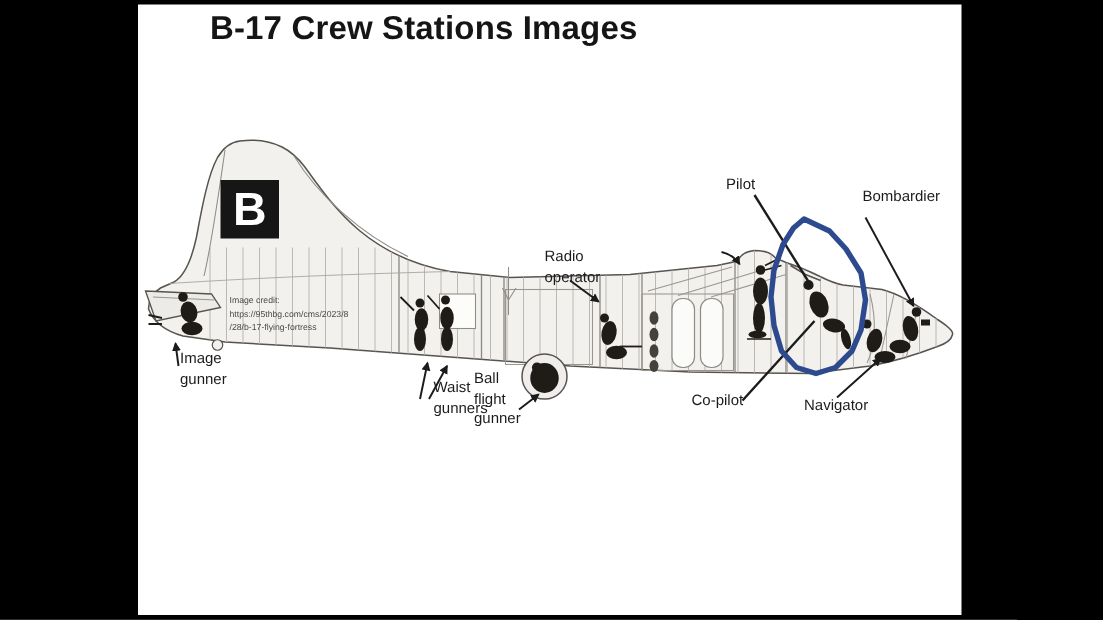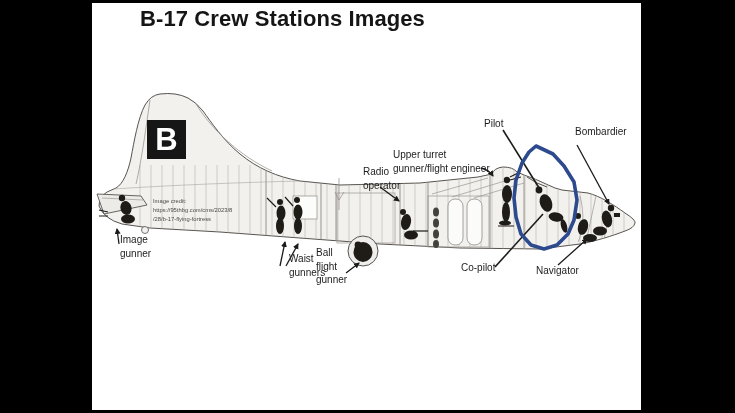--- a/index.html
+++ b/index.html
@@ -160,19 +160,17 @@
 
   <div class="lbl" style="left:120px;top:233px;">Image
 gunner</div>
   <div class="lbl" style="left:259px;top:252px;margin-left:30px;">Waist
 gunners</div>
   <div class="lbl" style="left:316px;top:246px;">Ball
 flight
 gunner</div>
   <div class="lbl" style="left:363px;top:165px;">Radio
 operator</div>
-  <div class="lbl" style="left:393px;top:148px;">Upper turret
-gunner/flight engineer</div>
   <div class="lbl" style="left:484px;top:117px;">Pilot</div>
   <div class="lbl" style="left:461px;top:261px;">Co-pilot</div>
   <div class="lbl" style="left:536px;top:264px;text-align:center;">Navigator</div>
   <div class="lbl" style="left:575px;top:125px;">Bombardier</div>
 </div>
 
 </body></html>

